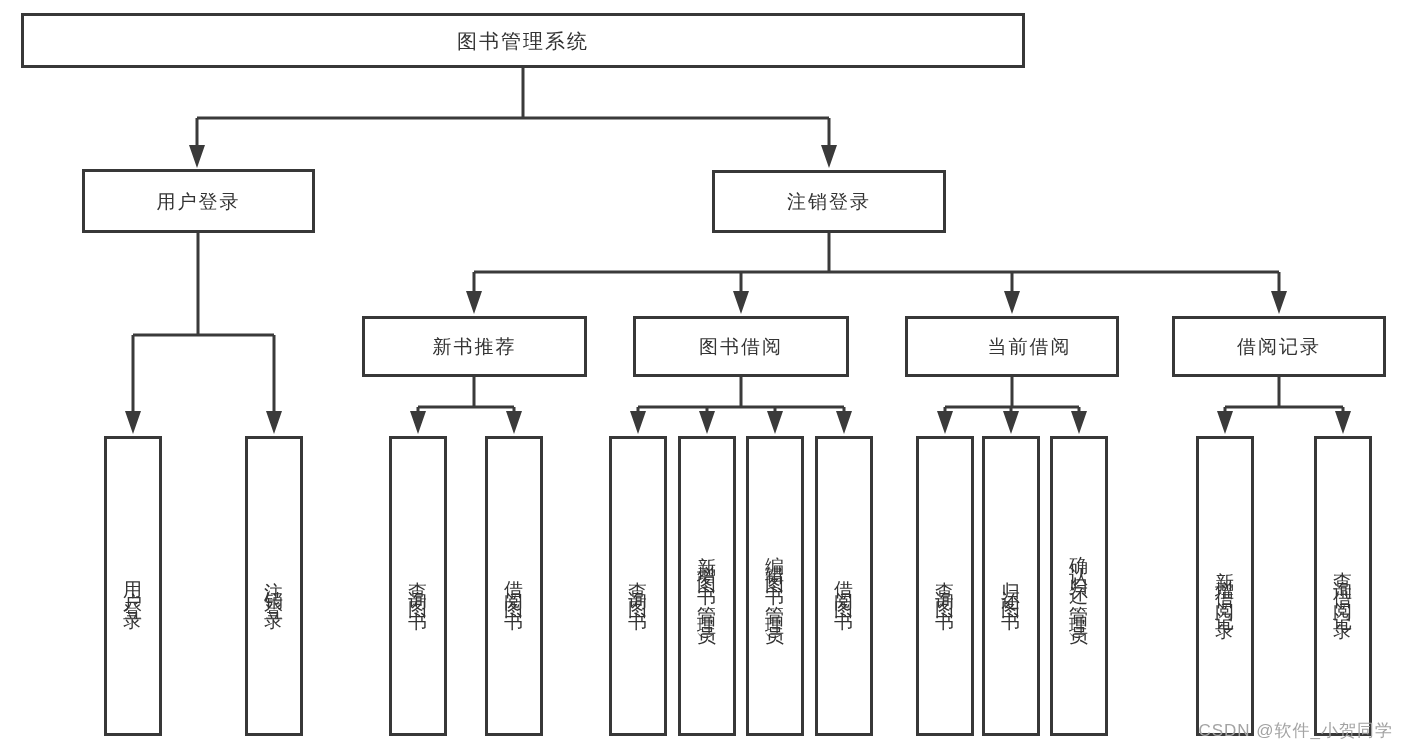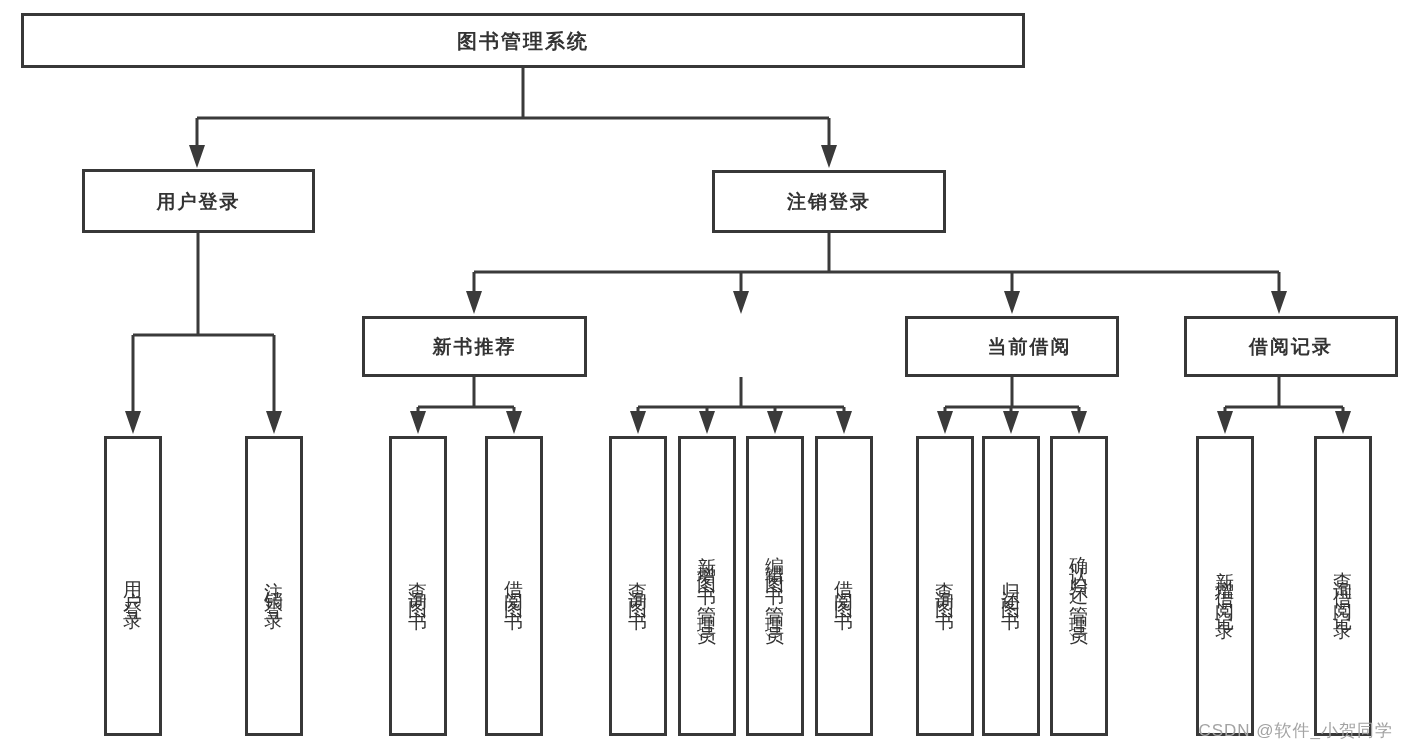--- a/index.html
+++ b/index.html
@@ -25,21 +25,20 @@
     color: #333333;
     display: flex;
     align-items: center;
     justify-content: center;
     text-align: center;
   }
   .hbox {
     font-size: 19px;
     letter-spacing: 2px;
     line-height: 1;
-    font-weight: bold;
   }
   .root-box { font-size: 20px; }
   .leaf {
     top: 436px;
     width: 58px;
     height: 300px;
     writing-mode: vertical-rl;
     font-size: 19px;
     letter-spacing: 10px;
     line-height: 1;
@@ -75,22 +74,23 @@
          M937 411 L953 411 L945 434 Z M1003 411 L1019 411 L1011 434 Z M1071 411 L1087 411 L1079 434 Z
          M1217 411 L1233 411 L1225 434 Z M1335 411 L1351 411 L1343 434 Z" fill="#3a3a3a" stroke="none"></path>
   </svg>
 
   <div class="box hbox root-box" style="left:21px; top:13px; width:1004px; height:55px;">图书管理系统</div>
 
   <div class="box hbox" style="left:82px; top:169px; width:233px; height:64px;">用户登录</div>
   <div class="box hbox" style="left:712px; top:170px; width:234px; height:63px;">注销登录</div>
 
   <div class="box hbox" style="left:362px; top:316px; width:225px; height:61px;text-align:center;">新书推荐</div>
+  <div class="box hbox" style="left:633px; top:316px; width:216px; height:61px;">图书借阅</div>
   <div class="box hbox" style="left:905px; top:316px; width:214px; height:61px;padding-left:35px;">当前借阅</div>
-  <div class="box hbox" style="left:1172px; top:316px; width:214px; height:61px;margin-left:12px;">借阅记录</div>
+  <div class="box hbox" style="left:1172px; top:316px; width:214px; height:61px;">借阅记录</div>
 
   <div class="box leaf" style="left:104px;">用户登录</div>
   <div class="box leaf" style="left:245px;">注销登录</div>
 
   <div class="box leaf" style="left:389px;">查询图书</div>
   <div class="box leaf" style="left:485px;">借阅图书</div>
 
   <div class="box leaf" style="left:609px;">查询图书</div>
   <div class="box leaf" style="left:678px;">新增图书（管理员）</div>
   <div class="box leaf" style="left:746px;">编辑图书（管理员）</div>

